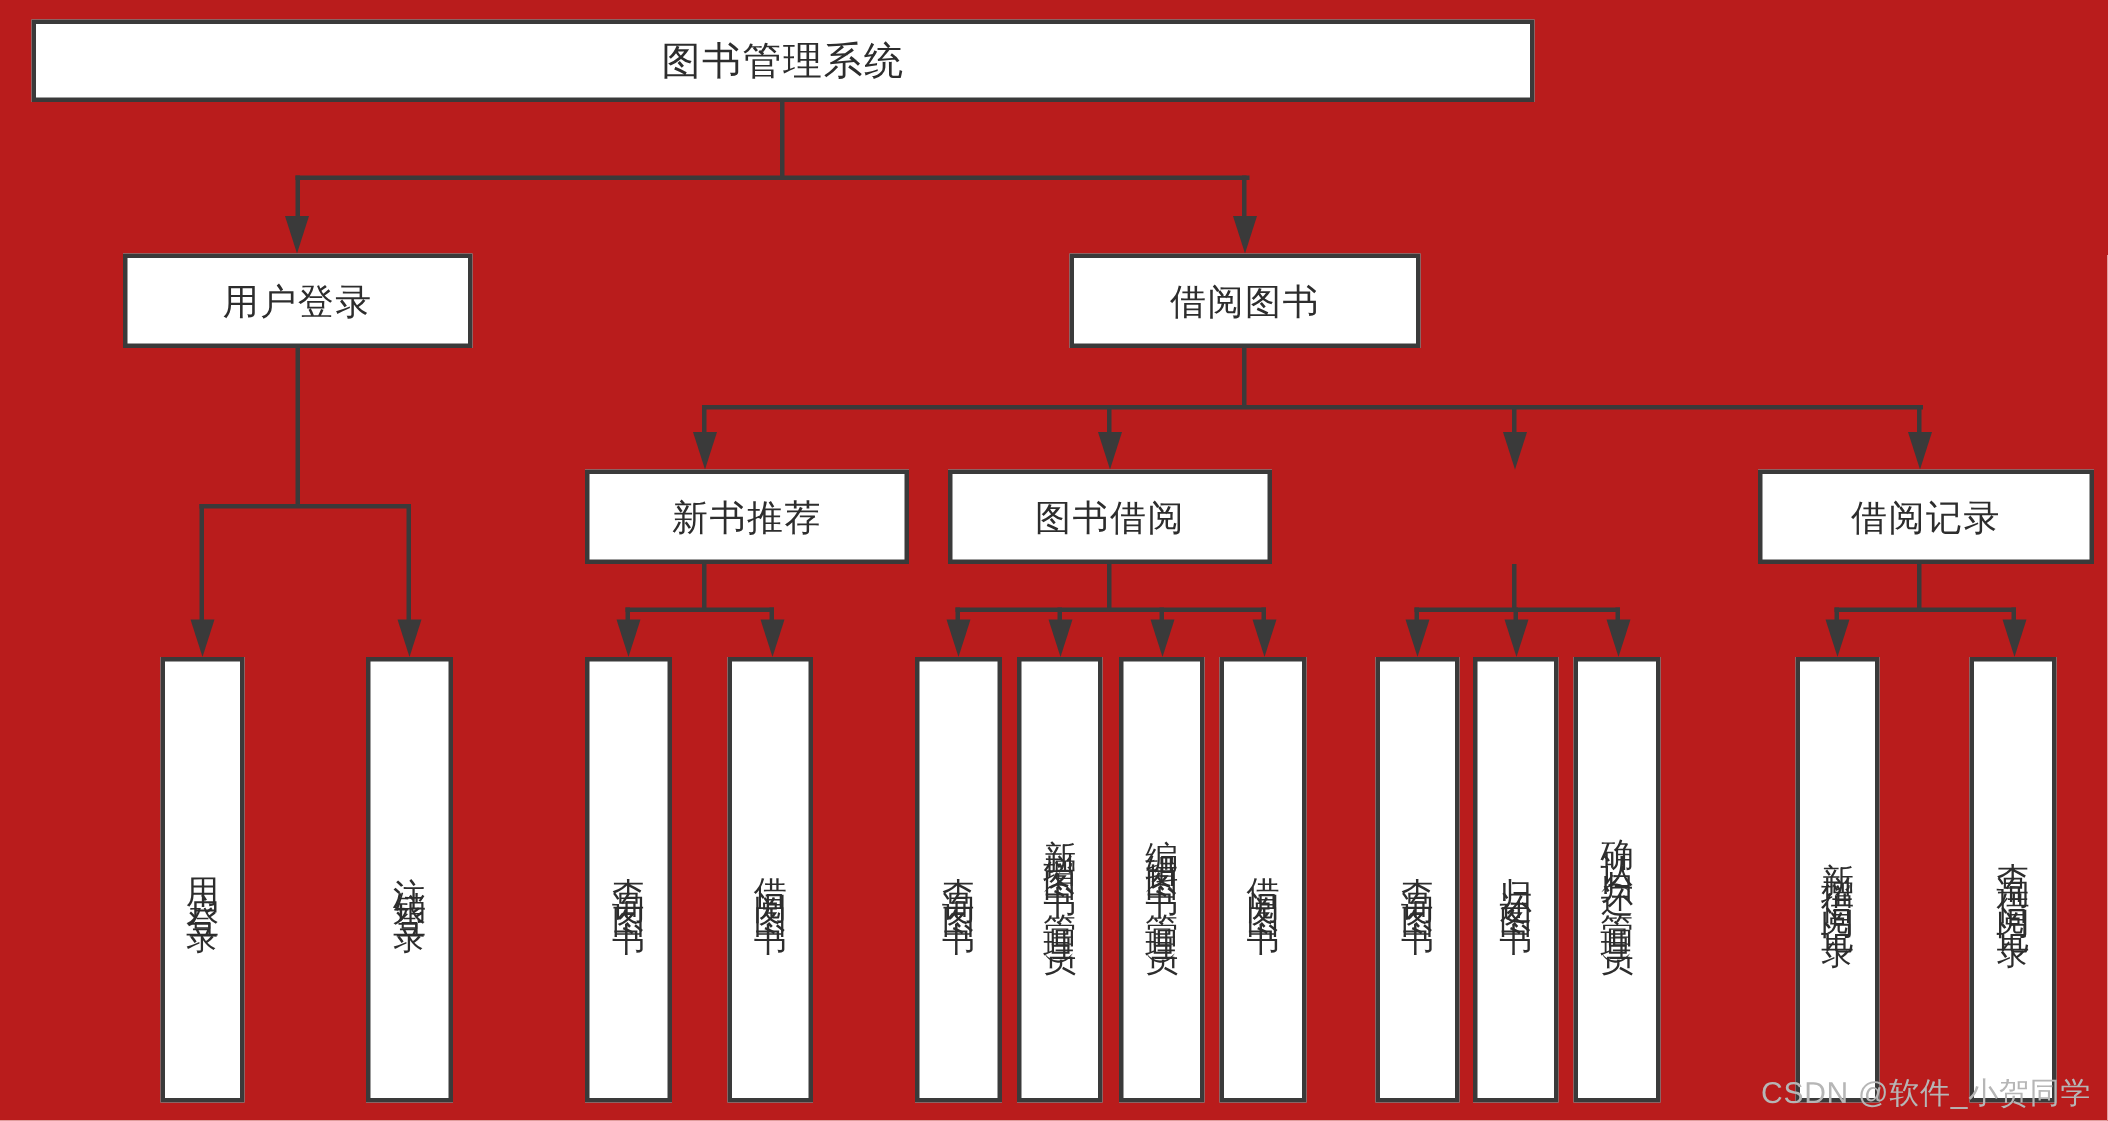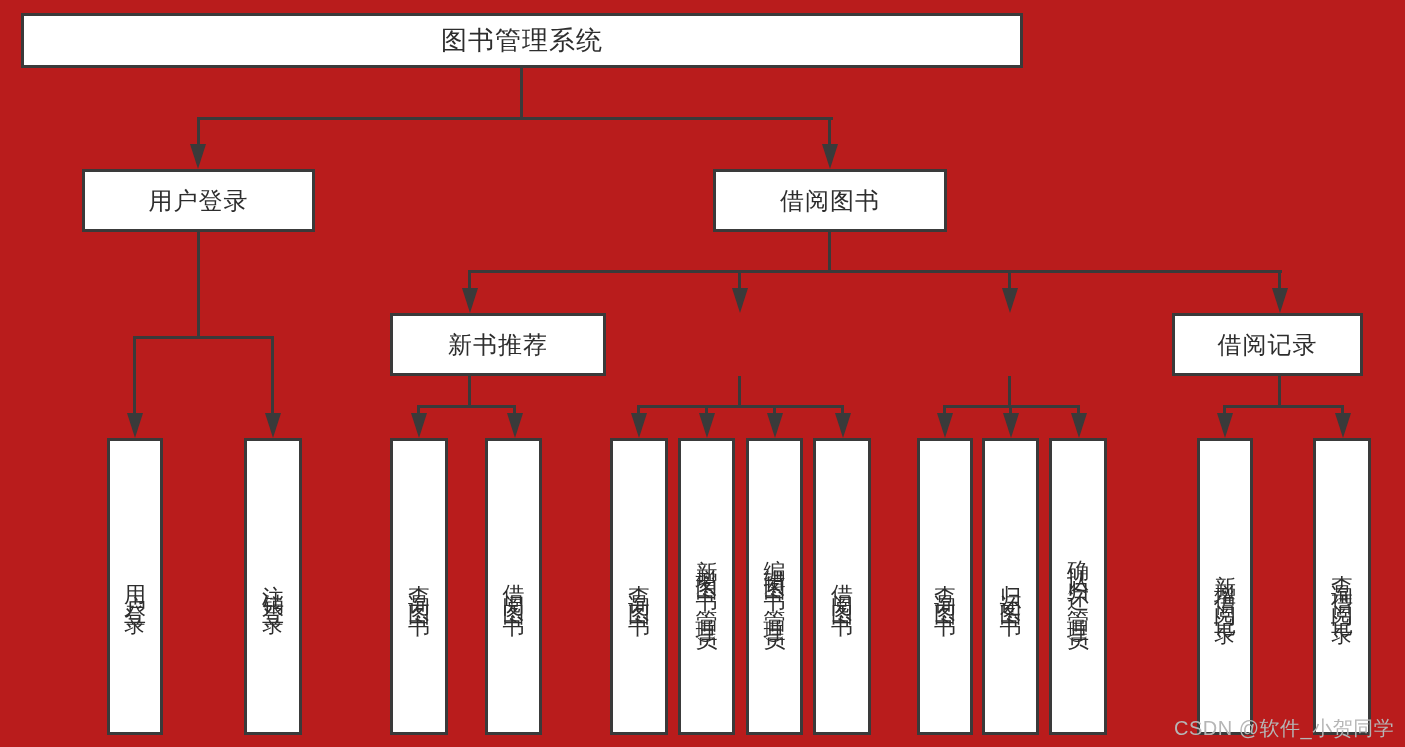--- a/index.html
+++ b/index.html
@@ -61,21 +61,22 @@
   <div class="vl" style="left:468px;top:270px;height:20px;"></div>
   <div class="ar" style="left:462px;top:288px;"></div>
   <div class="vl" style="left:738px;top:270px;height:20px;"></div>
   <div class="ar" style="left:732px;top:288px;"></div>
   <div class="vl" style="left:1008px;top:270px;height:20px;"></div>
   <div class="ar" style="left:1002px;top:288px;"></div>
   <div class="vl" style="left:1278px;top:270px;height:20px;"></div>
   <div class="ar" style="left:1272px;top:288px;"></div>
 
   <div class="box" style="left:362px;top:313px;width:216px;height:63px;margin-left:28px;">新书推荐</div>
-  <div class="box" style="left:1172px;top:313px;width:191px;height:63px;text-align:center;">借阅记录</div>
+  <div class="box" style="left:632px;top:313px;width:216px;height:63px;">图书借阅</div>
+  <div class="box" style="left:1172px;top:313px;width:224px;height:63px;text-align:center;">借阅记录</div>
 
   <div class="vl" style="left:468px;top:376px;height:31px;"></div>
   <div class="hl" style="left:417px;top:405px;width:99px;"></div>
   <div class="vl" style="left:417px;top:405px;height:12px;"></div>
   <div class="ar" style="left:411px;top:413px;"></div>
   <div class="vl" style="left:513px;top:405px;height:12px;"></div>
   <div class="ar" style="left:507px;top:413px;"></div>
 
   <div class="vl" style="left:738px;top:376px;height:31px;"></div>
   <div class="hl" style="left:637px;top:405px;width:207px;"></div>

